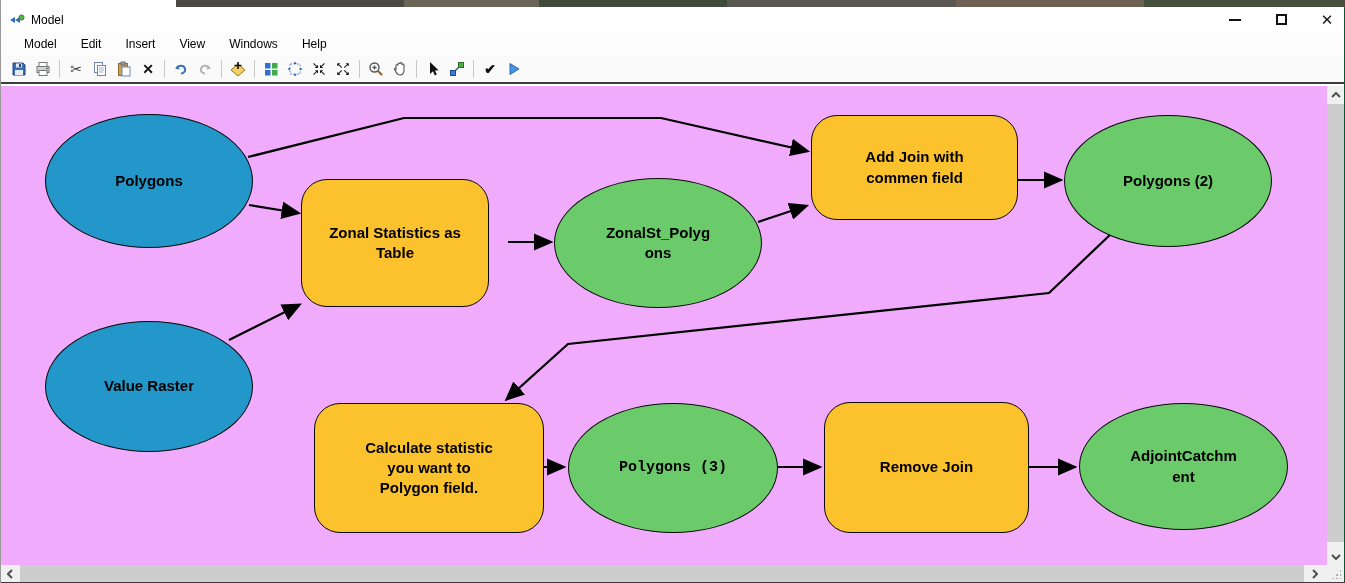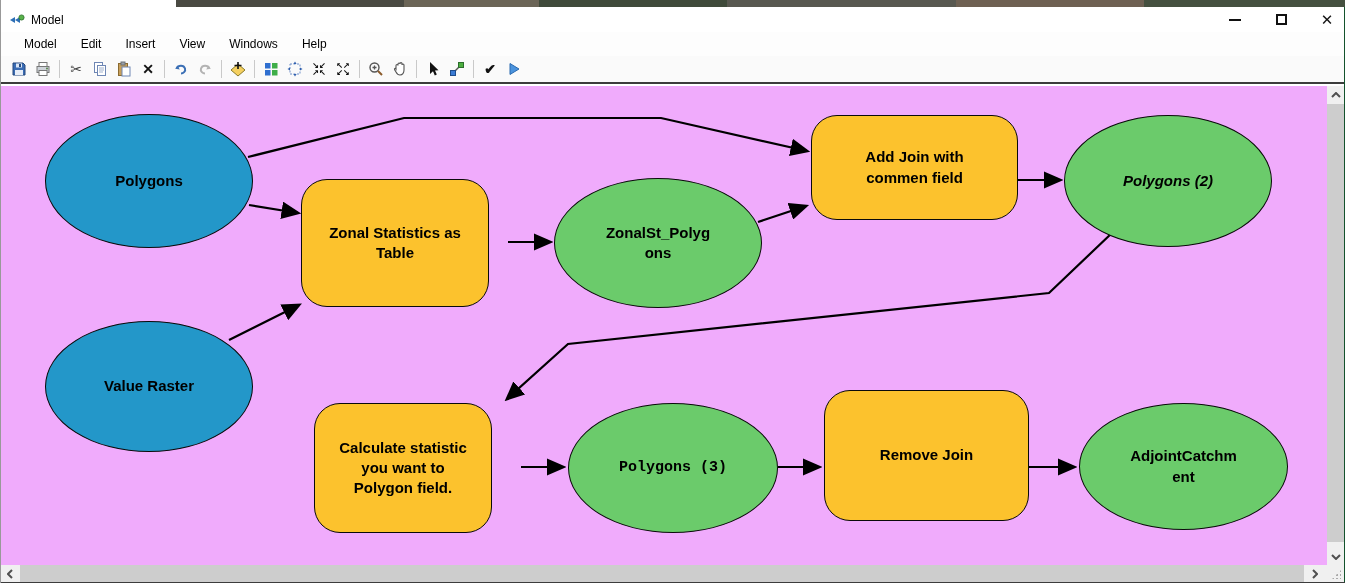--- a/index.html
+++ b/index.html
@@ -229,26 +229,26 @@
         <polyline points="1028,381 1073,381" fill="none" stroke="#000000" stroke-width="2.2" marker-end="url(#arrow)"></polyline>
       </svg>
   <div class="node ellipse" style="left: 44px; top: 28px; width: 208px; height: 134px; background: rgb(35, 151, 201); border-color: rgb(10, 10, 10);"><span>Polygons</span></div>
       <div class="node ellipse" style="left: 44px; top: 235px; width: 208px; height: 131px; background: rgb(35, 151, 201); border-color: rgb(10, 10, 10); text-align: center;"><span>Value Raster</span></div>
       <div class="node box" style="left: 300px; top: 93px; width: 188px; height: 128px; background: rgb(252, 194, 45); border-color: rgb(10, 10, 10);"><span>Zonal Statistics as
 Table</span></div>
       <div class="node ellipse" style="left: 553px; top: 92px; width: 208px; height: 130px; background: rgb(107, 203, 107); border-color: rgb(10, 10, 10);"><span>ZonalSt_Polyg
 ons</span></div>
       <div class="node box" style="left: 810px; top: 29px; width: 207px; height: 105px; background: rgb(252, 194, 45); border-color: rgb(10, 10, 10);"><span>Add Join with
 commen field</span></div>
-      <div class="node ellipse" style="left: 1063px; top: 29px; width: 208px; height: 132px; background: rgb(107, 203, 107); border-color: rgb(10, 10, 10); font-style: italic;"><span>Polygons (2)</span></div>
-      <div class="node box" style="left: 313px; top: 317px; width: 178px; height: 130px; background: rgb(252, 194, 45); border-color: rgb(10, 10, 10);"><span>Calculate statistic
+      <div class="node ellipse" style="left: 1063px; top: 29px; width: 208px; height: 132px; background: rgb(107, 203, 107); border-color: rgb(10, 10, 10);"><span>Polygons (2)</span></div>
+      <div class="node box" style="left: 313px; top: 317px; width: 230px; height: 130px; background: rgb(252, 194, 45); border-color: rgb(10, 10, 10);"><span>Calculate statistic
 you want to
 Polygon field.</span></div>
       <div class="node ellipse" style="left: 567px; top: 317px; width: 210px; height: 130px; background: rgb(107, 203, 107); border-color: rgb(10, 10, 10); font-family: Liberation Mono, monospace;"><span>Polygons (3)</span></div>
-      <div class="node box" style="left: 823px; top: 304px; width: 205px; height: 131px; background: rgb(252, 194, 45); border-color: rgb(10, 10, 10);"><span>Remove Join</span></div>
+      <div class="node box" style="left: 823px; top: 316px; width: 205px; height: 131px; background: rgb(252, 194, 45); border-color: rgb(10, 10, 10);"><span>Remove Join</span></div>
       <div class="node ellipse" style="left: 1078px; top: 317px; width: 209px; height: 127px; background: rgb(107, 203, 107); border-color: rgb(10, 10, 10);"><span>AdjointCatchm
 ent</span></div>
     </div>
 
   <div id="vscroll">
     <div class="sb-arrow" id="v-up">
       <svg width="10" height="6">
           <polyline class="chev" points="1,5 5,1 9,5"></polyline>
         </svg>
     </div>

